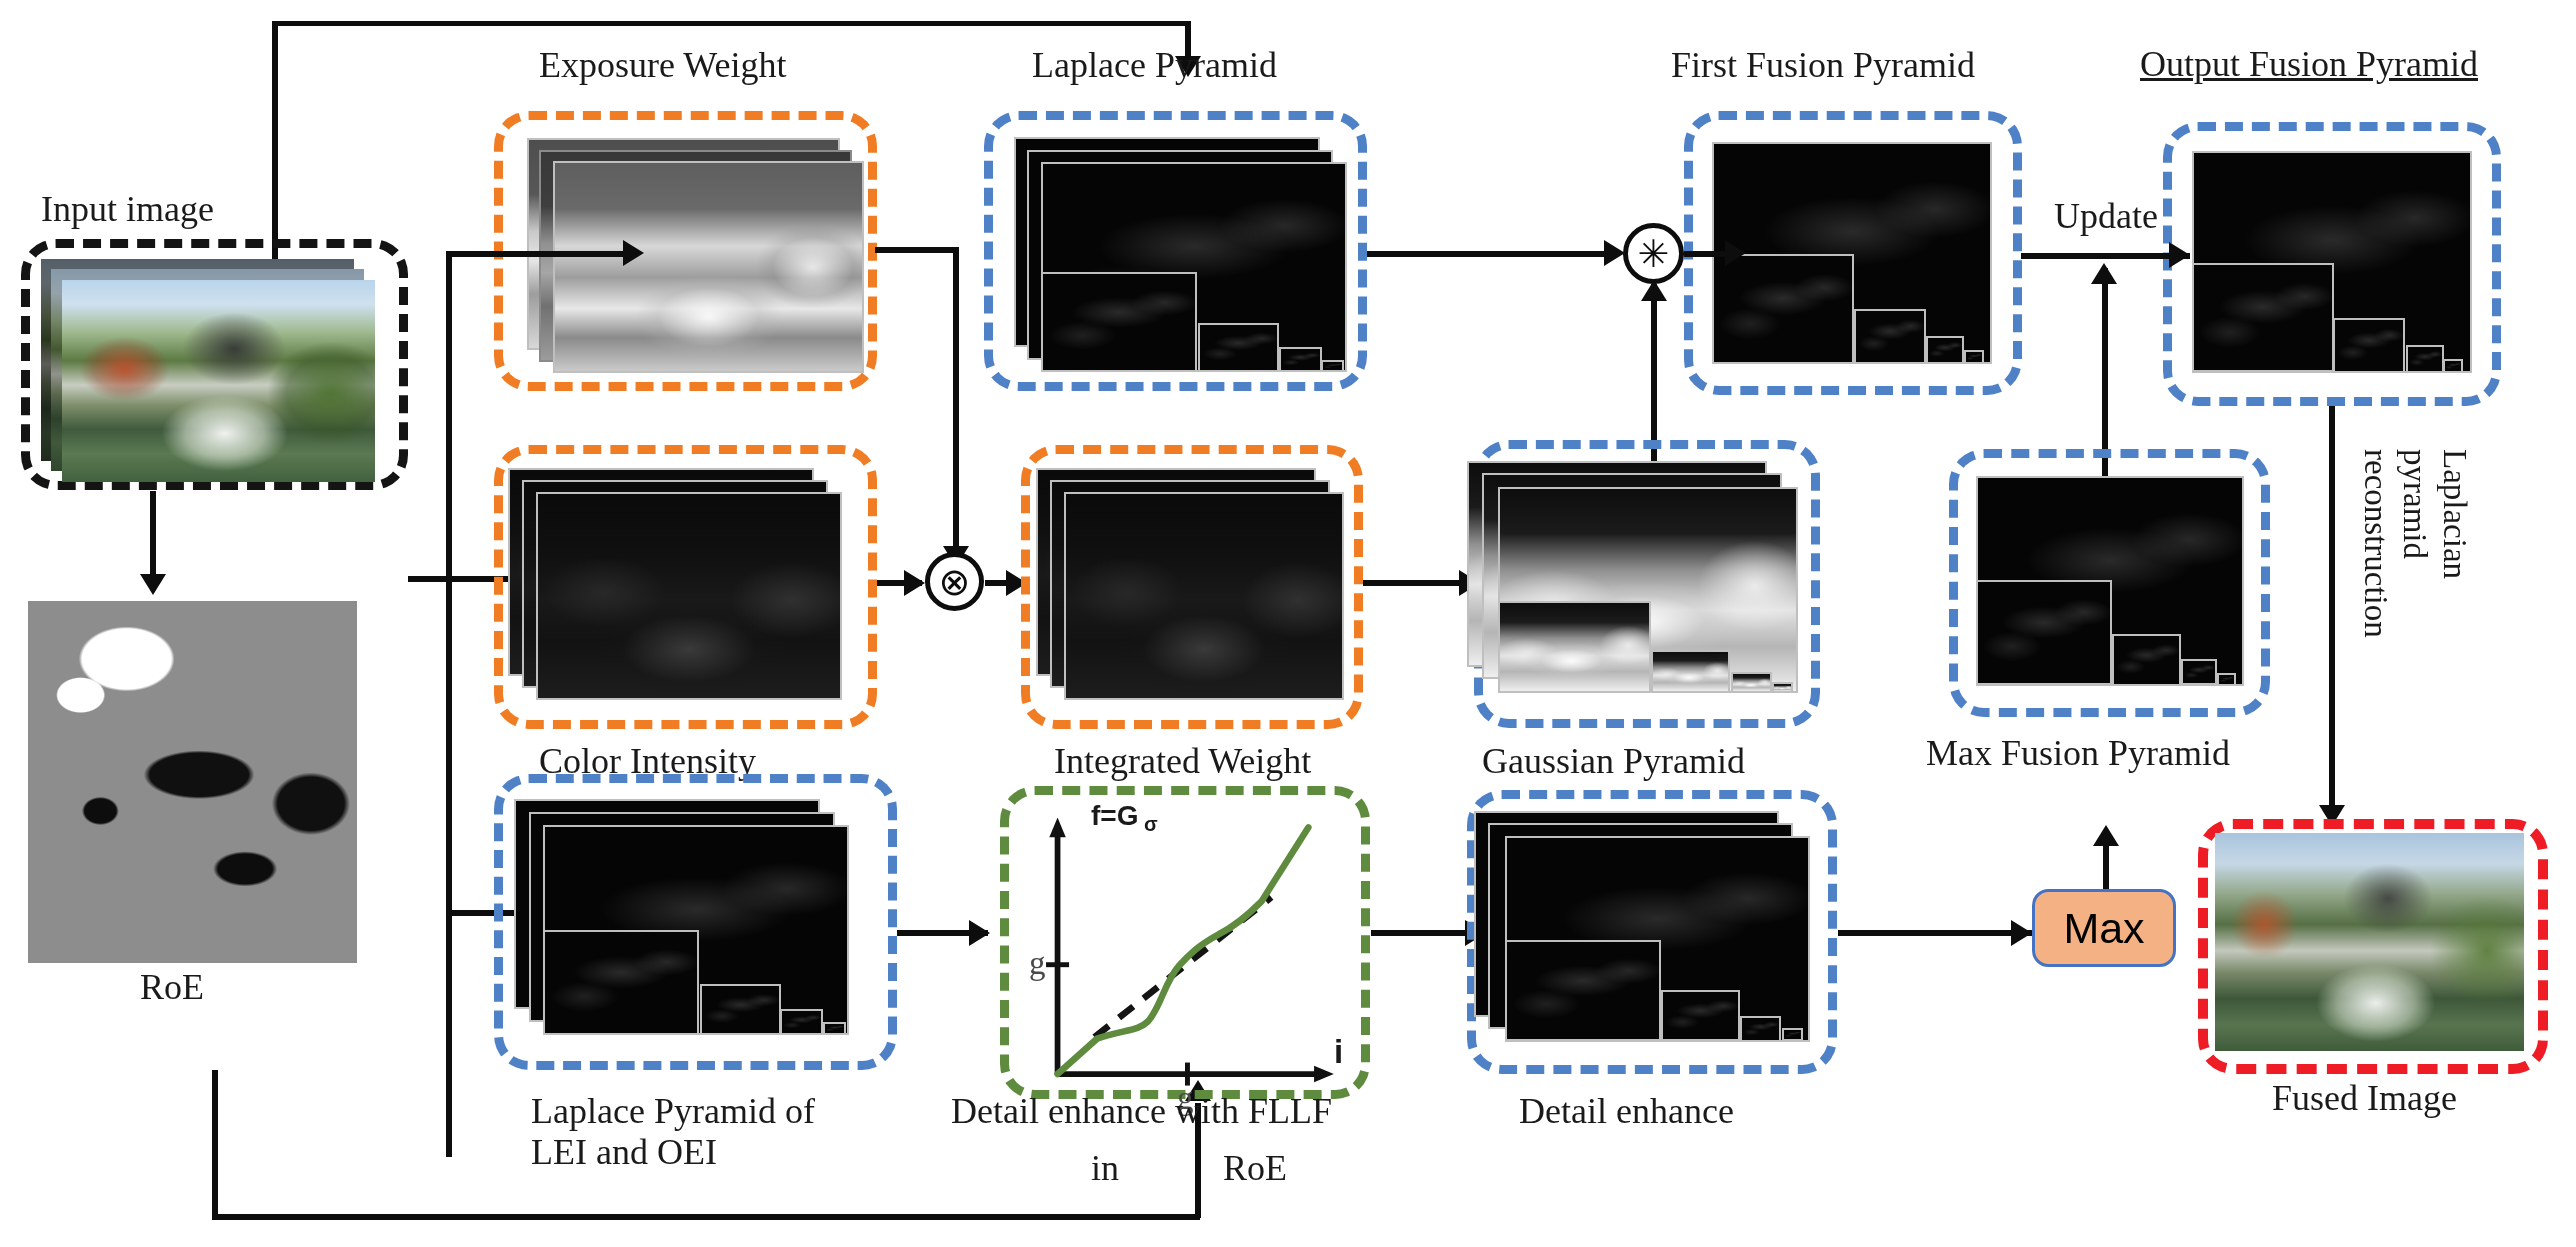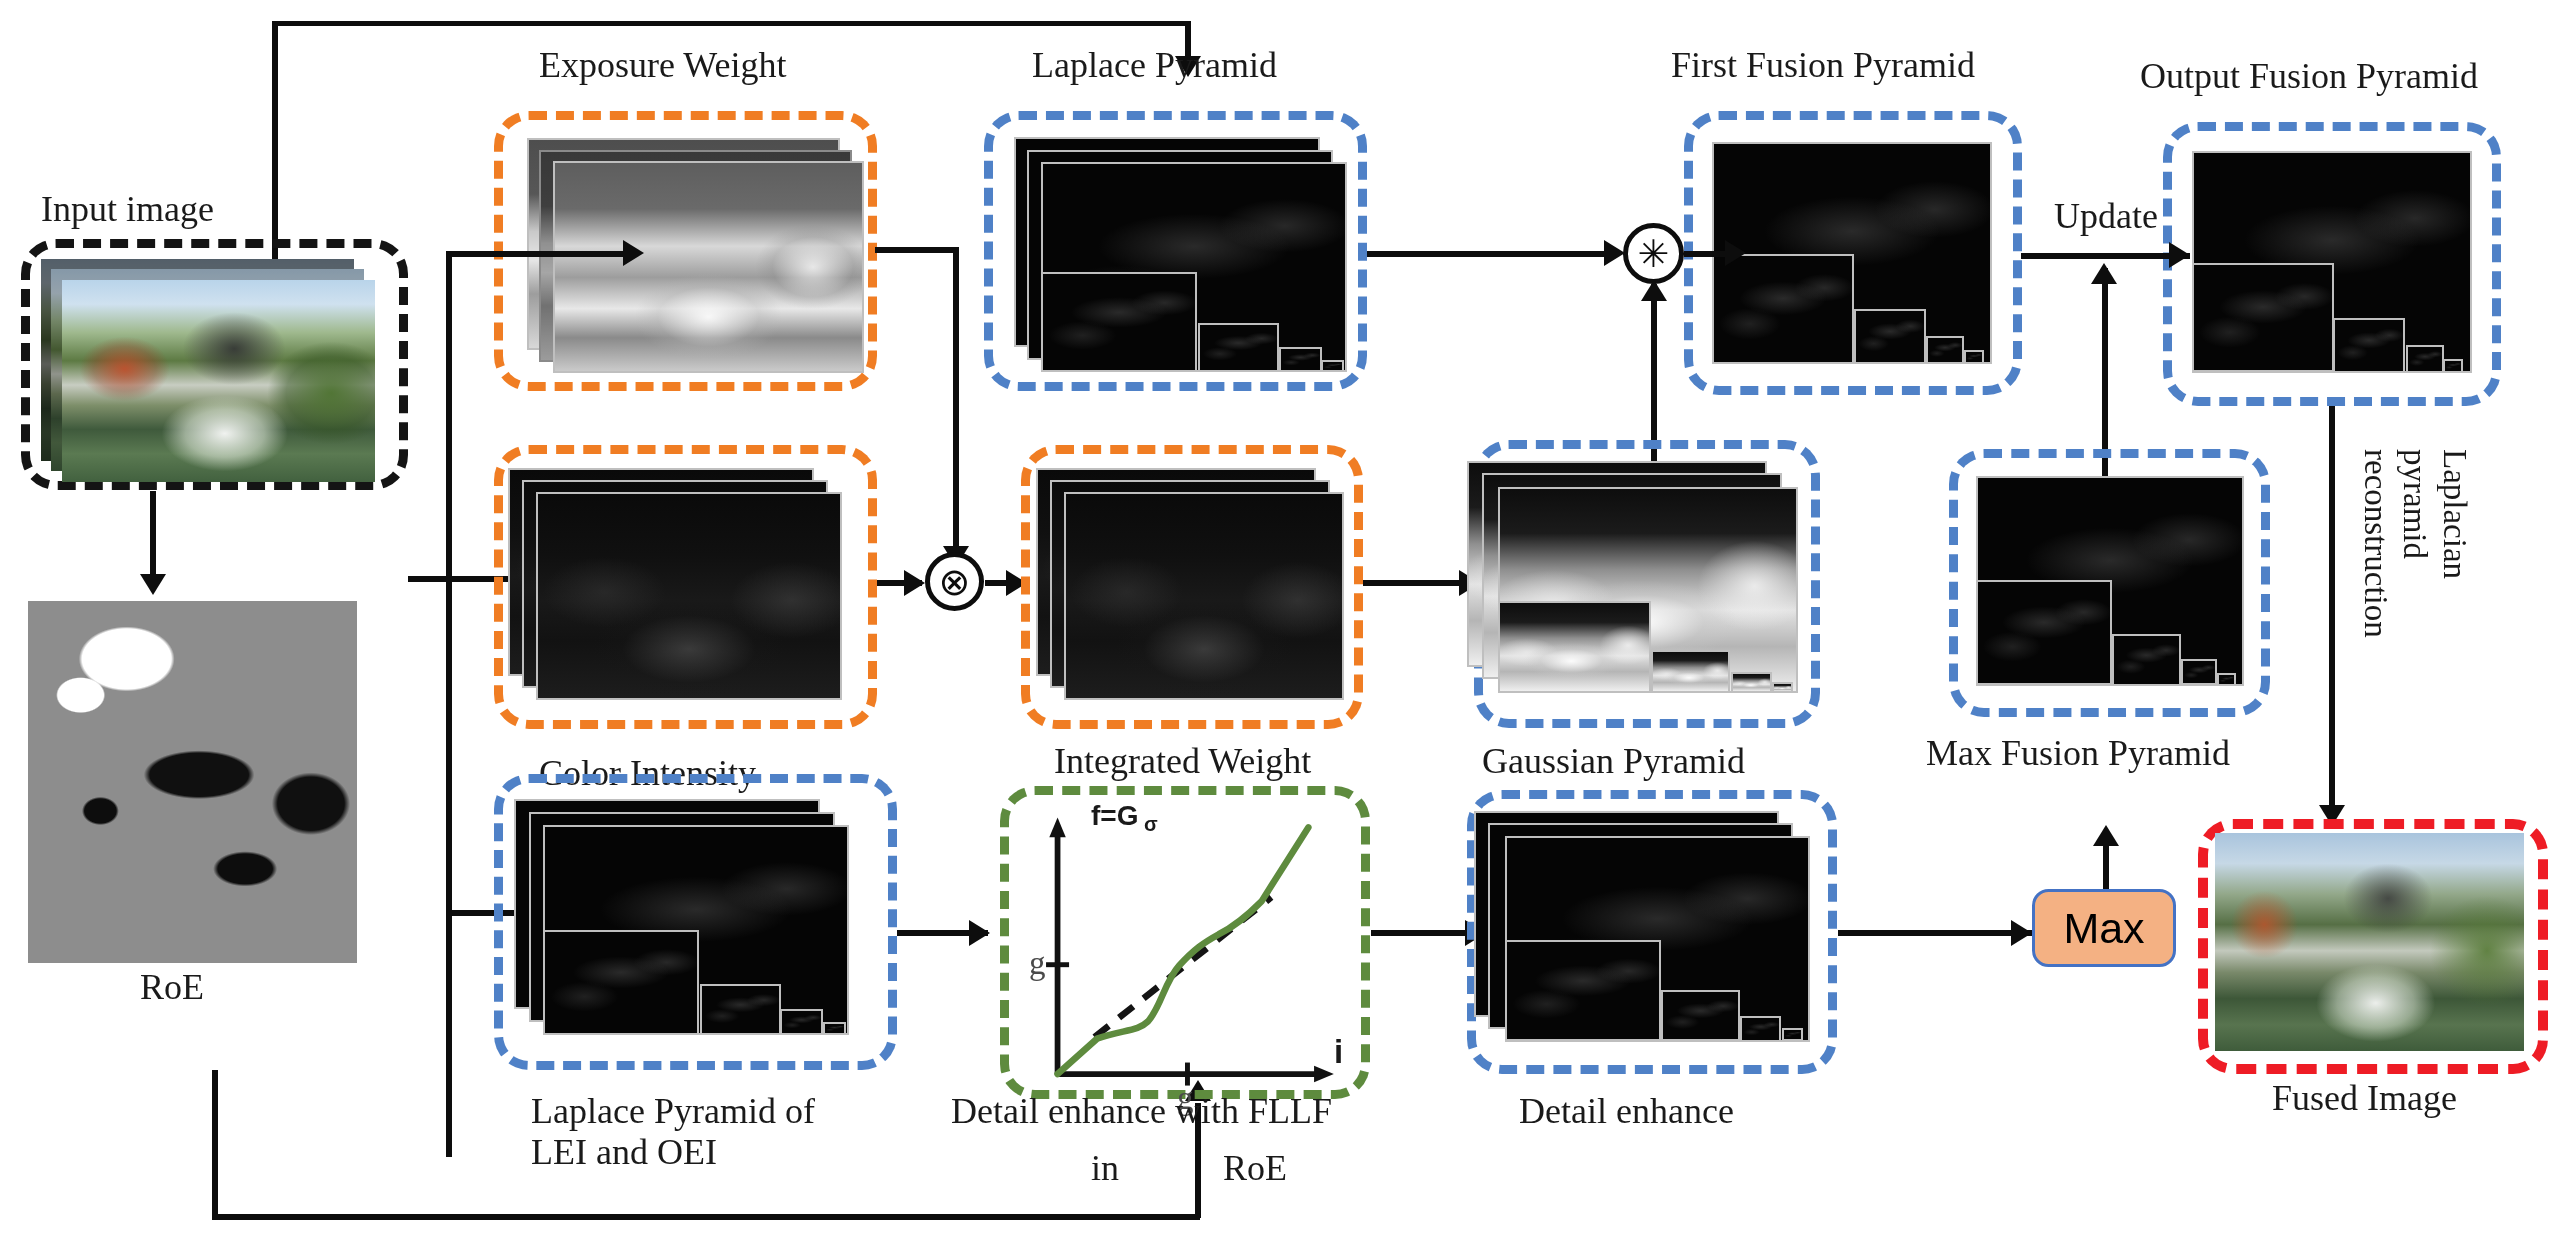--- a/index.html
+++ b/index.html
@@ -172,21 +172,21 @@
 <div id="stage">
 
   <div class="vline" style="left:272px; top:20.6px; height:436px;"></div>
   <div class="hline" style="left:272px; top:20.6px; width:919px;"></div>
   <div class="vline" style="left:1185px; top:20.6px; height:40px;"></div>
   <div class="arrowD" style="left:1175px; top:56px;"></div>
 
   <div class="lbl big" style="left:539px; top:45px;">Exposure Weight</div>
   <div class="lbl big" style="left:1032px; top:45px;">Laplace Pyramid</div>
   <div class="lbl big" style="left:1671px; top:45px;">First Fusion Pyramid</div>
-  <div class="lbl big" style="left:2140px; top:56px;">Output Fusion Pyramid</div>
+  <div class="lbl big" style="left:2140px; top:44px;text-decoration:underline;">Output Fusion Pyramid</div>
 
   <div class="dbox orange" style="left:494px; top:111px; width:383px; height:280px;"></div>
   <div class="ph frame photo-ew" style="left:527px; top:138px; width:313px; height:212px;"></div>
   <div class="ph frame photo-ew" style="left:539px; top:150px; width:313px; height:212px; filter:brightness(0.72);"></div>
   <div class="ph frame photo-gray" style="left:553px; top:161px; width:311px; height:212px;"></div>
 
   <div class="dbox blue" style="left:984px; top:111px; width:383px; height:280px;"></div>
   <div class="ph frame photo-lap" style="left:1014px; top:137px; width:306px; height:210px;"></div>
   <div class="ph frame photo-lap" style="left:1027px; top:150px; width:306px; height:210px;"></div>
   <div class="ph frame photo-lap" style="left:1041px; top:162px; width:306px; height:210px;"></div>
@@ -256,21 +256,21 @@
 
   <div class="arrowR" style="left:623px; top:566px;"></div>
 
   <div class="hline" style="left:446px; top:910px; width:185px;"></div>
   <div class="arrowR" style="left:623px; top:899px;"></div>
 
   <div class="dbox orange" style="left:494px; top:445px; width:383px; height:284px;"></div>
   <div class="ph frame photo-dark" style="left:508px; top:468px; width:306px; height:208px;"></div>
   <div class="ph frame photo-dark" style="left:522px; top:480px; width:306px; height:208px;"></div>
   <div class="ph frame photo-dark" style="left:536px; top:492px; width:306px; height:208px;"></div>
-  <div class="lbl big" style="left:539px; top:741px;margin-top:12px;">Color Intensity</div>
+  <div class="lbl big" style="left:539px; top:741px;">Color Intensity</div>
 
   <div class="hline" style="left:875px; top:247px; width:82px;"></div>
   <div class="vline" style="left:953px; top:247px; height:303px;"></div>
   <div class="arrowD" style="left:943px; top:546px;"></div>
 
   <div class="hline" style="left:877px; top:580px; width:45px;"></div>
   <div class="arrowR" style="left:904px; top:570px;"></div>
   <div class="op" style="left:925px; top:552px; width:59px; height:59px;">⊗</div>
   <div class="hline" style="left:985px; top:580px; width:37px;"></div>
   <div class="arrowR" style="left:1006px; top:570px;"></div>

